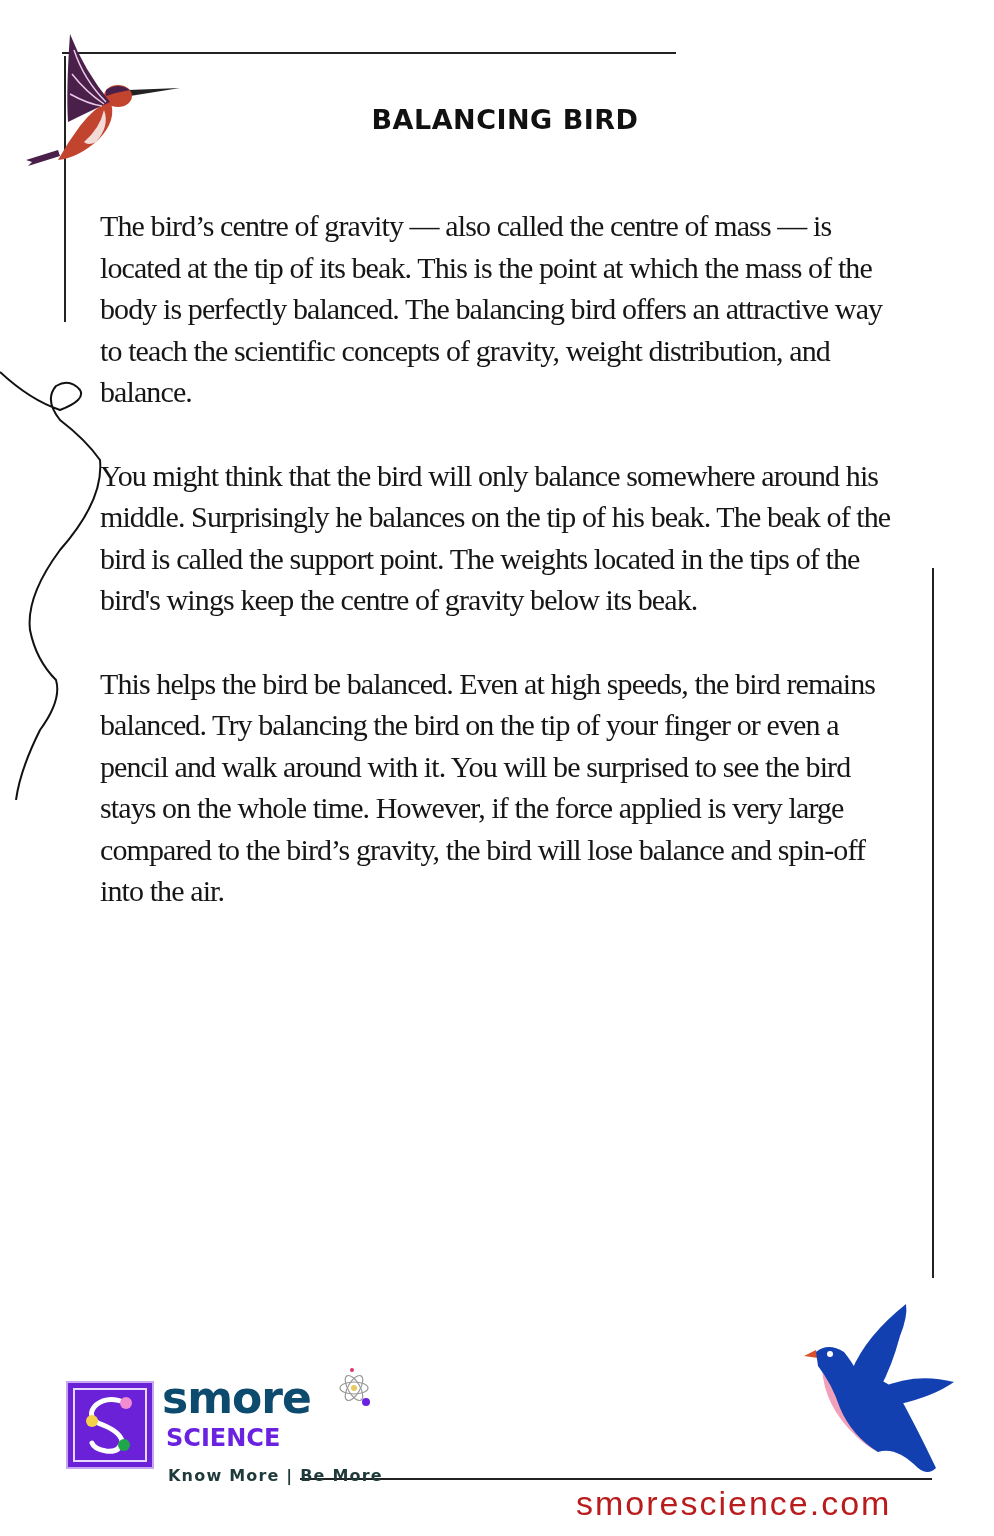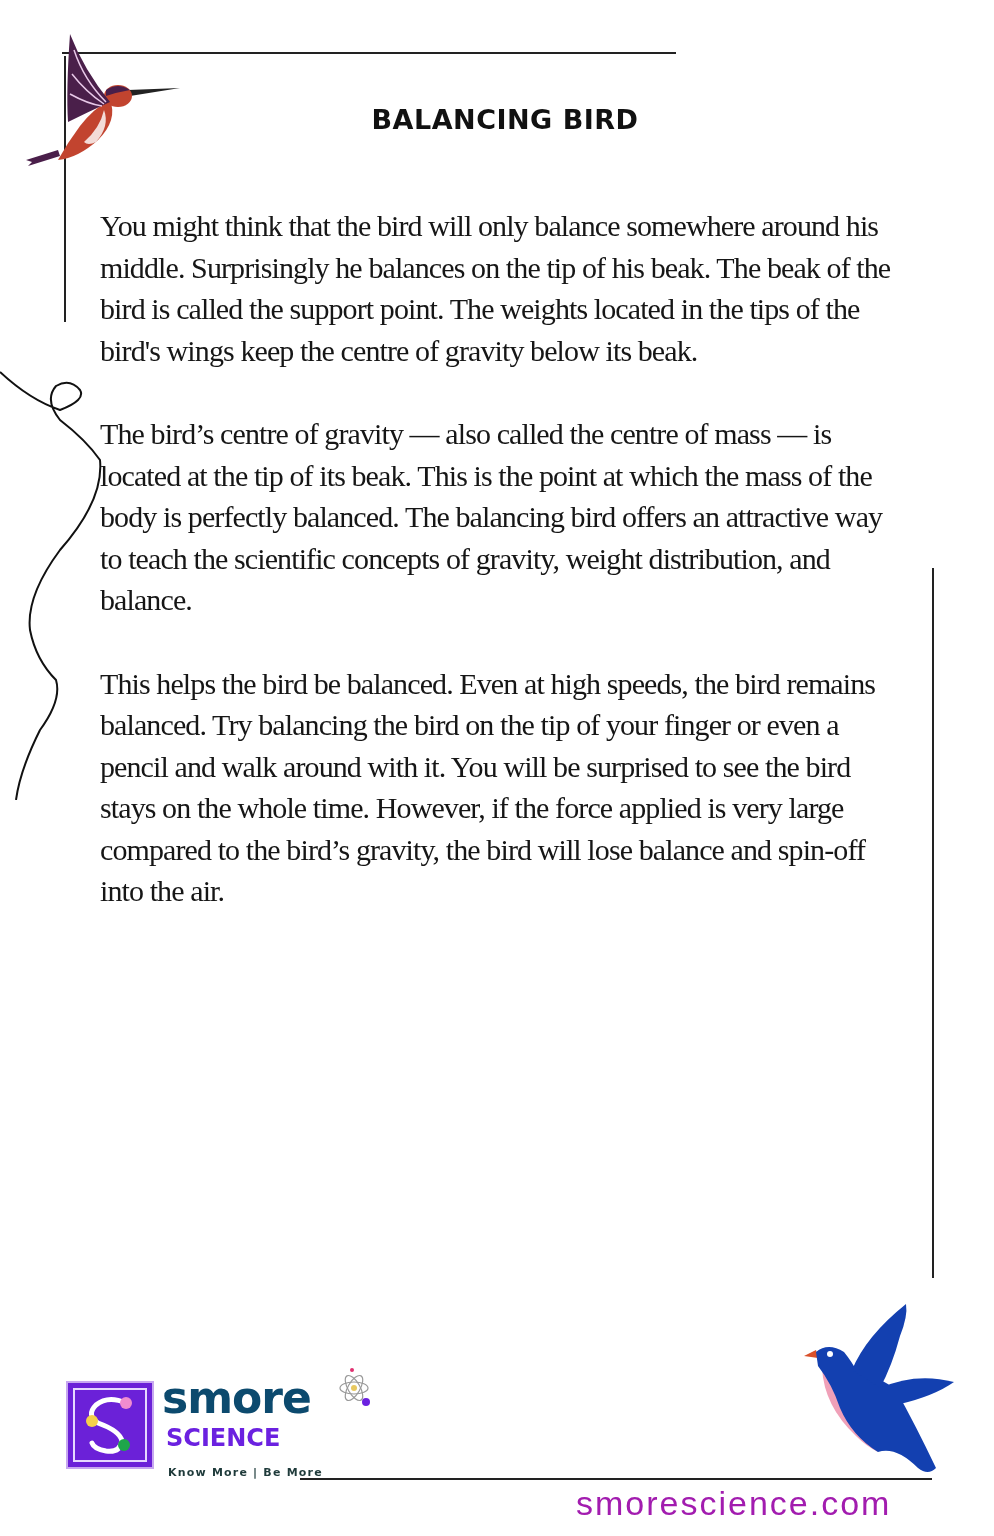--- a/index.html
+++ b/index.html
@@ -27,25 +27,25 @@
     .smore {
       left: 162px; top: 1372px; font-family: "DejaVu Sans", sans-serif; font-weight: bold;
       font-size: 44px; color: #0c4a6e; letter-spacing: -1px;
     }
     .science {
       left: 166px; top: 1424px; font-family: "DejaVu Sans", sans-serif; font-weight: bold;
       font-size: 24px; color: #6b21e0; letter-spacing: 0px;
     }
     .tagline {
       left: 168px; top: 1466px; font-family: "DejaVu Sans", sans-serif; font-weight: bold;
-      font-size: 11px; color: #1e3a3a; letter-spacing: 1.2px;
+      font-size: 16px; color: #1e3a3a; letter-spacing: 1.2px;
     }
     .website {
       left: 576px; top: 1484px; font-family: "Liberation Sans", sans-serif;
-      font-size: 34px; color: #a21caf; letter-spacing: 2px;
+      font-size: 34px; color: #b91c1c; letter-spacing: 2px;
     }
   </style>
 </head>
 <body>
 
 <div class="abs top-rule"></div>
 <div class="abs left-rule"></div>
 <div class="abs right-rule"></div>
 <div class="abs bottom-rule"></div>
 
@@ -68,22 +68,22 @@
   <path d="M52 64 Q70 74 84 76" stroke="#e8c8e8" stroke-width="1.5" fill="none"></path>
 </svg>
 
 <svg class="abs" style="left:0;top:360px" width="120" height="440" viewBox="0 0 120 440">
   <path d="M0 12 Q30 40 60 50 Q86 40 80 30 Q70 18 56 26 Q44 40 60 60 Q86 80 100 100 Q104 140 60 190 Q26 236 30 270 Q36 300 56 320 Q62 340 40 370 Q20 410 16 440" stroke="#111" stroke-width="2" fill="none"></path>
 </svg>
 
 <div class="abs title">BALANCING BIRD</div>
 
 <div class="abs content">
+  <p class="para">The bird’s centre of gravity — also called the centre of mass — is located at the tip of its beak. This is the point at which the mass of the body is perfectly balanced. The balancing bird offers an attractive way to teach the scientific concepts of gravity, weight distribution, and balance.</p>
   <p class="para">You might think that the bird will only balance somewhere around his middle. Surprisingly he balances on the tip of his beak. The beak of the bird is called the support point. The weights located in the tips of the bird's wings keep the centre of gravity below its beak.</p>
-  <p class="para">The bird’s centre of gravity — also called the centre of mass — is located at the tip of its beak. This is the point at which the mass of the body is perfectly balanced. The balancing bird offers an attractive way to teach the scientific concepts of gravity, weight distribution, and balance.</p>
   <p class="para">This helps the bird be balanced. Even at high speeds, the bird remains balanced. Try balancing the bird on the tip of your finger or even a pencil and walk around with it. You will be surprised to see the bird stays on the whole time. However, if the force applied is very large compared to the bird’s gravity, the bird will lose balance and spin-off into the air.</p>
 </div>
 
 <div class="abs logo-box">
   <div class="logo-inner"></div>
   <svg style="position:absolute;left:0;top:0" width="84" height="84" viewBox="0 0 84 84">
     <path d="M58 20 Q40 12 28 22 Q18 32 30 40 Q52 48 54 58 Q52 70 38 68 Q26 66 24 60" stroke="#fff" stroke-width="5" fill="none" stroke-linecap="round"></path>
     <circle cx="58" cy="20" r="6" fill="#f08ccf"></circle>
     <circle cx="24" cy="38" r="6" fill="#f5d04a"></circle>
     <circle cx="56" cy="62" r="6" fill="#1ea64a"></circle>

